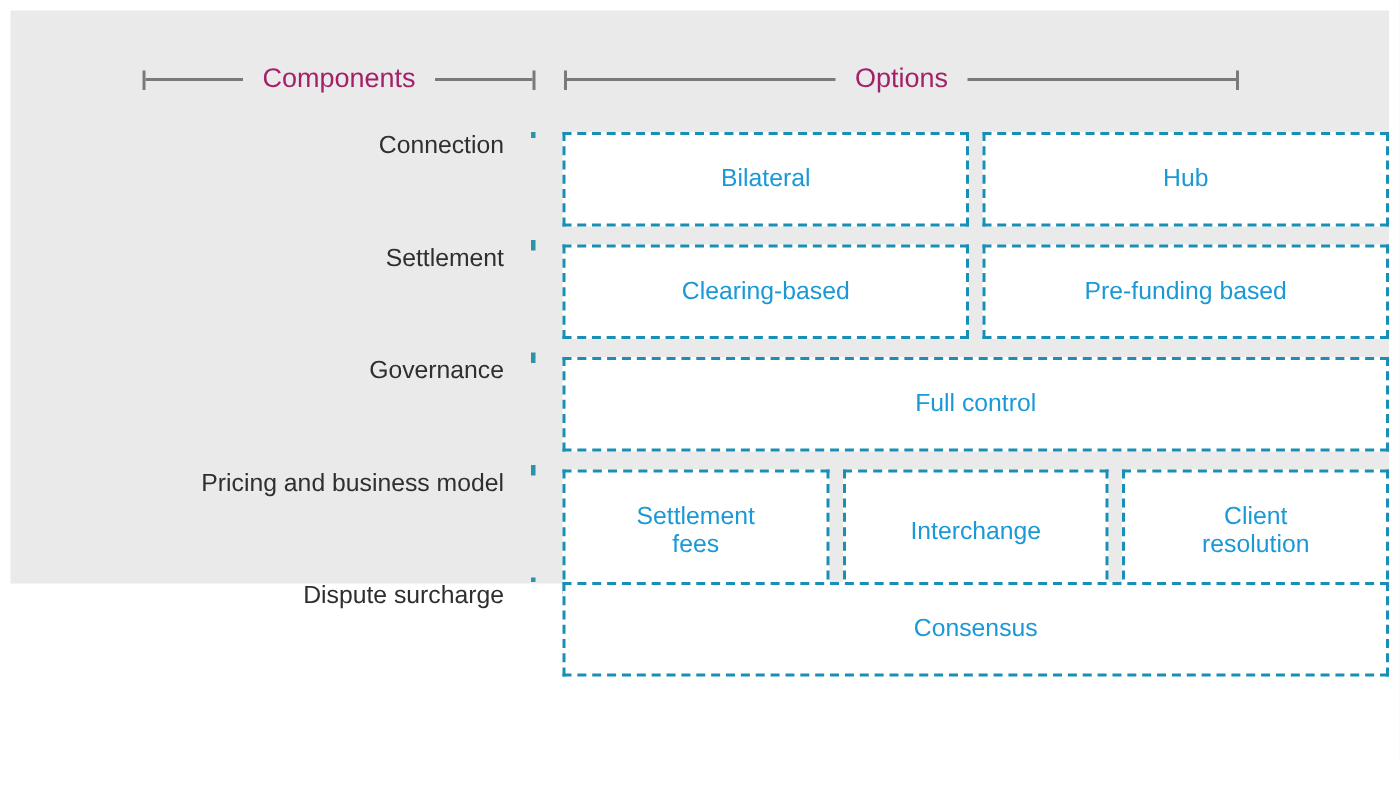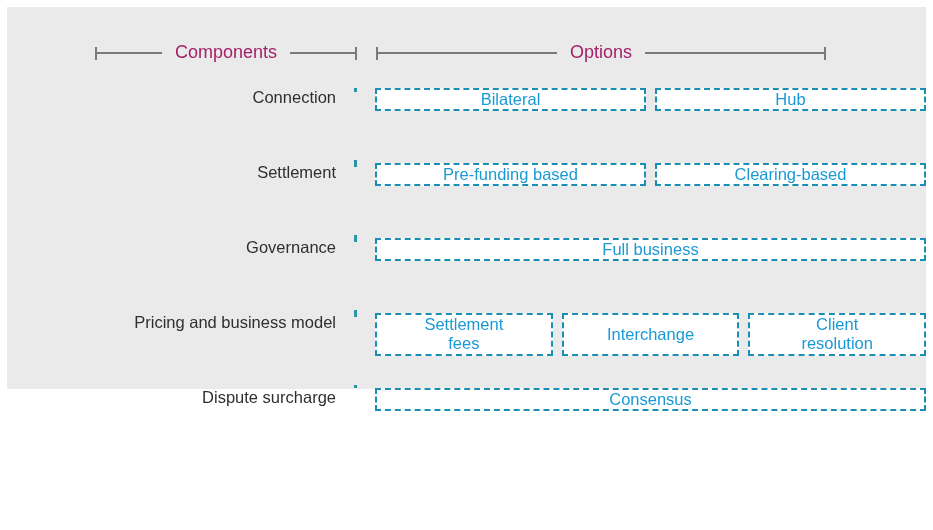--- a/index.html
+++ b/index.html
@@ -124,21 +124,21 @@
   }
 
   .option-box {
     flex: 1 1 0;
     background: #ffffff;
     border: 2px dashed #1a8fb5;
     display: flex;
     align-items: center;
     justify-content: center;
     box-sizing: border-box;
-    padding: 0 6px;
+    padding: 20px 6px;
   }
   .option-label {
     font-size: 16.5px;
     color: #1a99d6;
     text-align: center;
     line-height: 1.18;
     white-space: pre-line;
   }
 </style>
 </head>
@@ -187,38 +187,38 @@
 
     <div class="matrix-row">
       <div class="row-label-cell">
         <span class="row-label">Settlement</span>
       </div>
       <div class="divider-cell">
         <span class="divider-line"></span>
       </div>
       <div class="options-cell">
         <div class="option-box">
+          <span class="option-label">Clearing-based</span>
+        </div>
+        <div class="option-box">
           <span class="option-label">Pre-funding based</span>
         </div>
-        <div class="option-box">
-          <span class="option-label">Clearing-based</span>
-        </div>
       </div>
     </div>
 
     <div class="matrix-row">
       <div class="row-label-cell">
         <span class="row-label">Governance</span>
       </div>
       <div class="divider-cell">
         <span class="divider-line"></span>
       </div>
       <div class="options-cell">
         <div class="option-box">
-          <span class="option-label">Full business</span>
+          <span class="option-label">Full control</span>
         </div>
       </div>
     </div>
 
     <div class="matrix-row">
       <div class="row-label-cell">
         <span class="row-label">Pricing and business model</span>
       </div>
       <div class="divider-cell">
         <span class="divider-line"></span>

